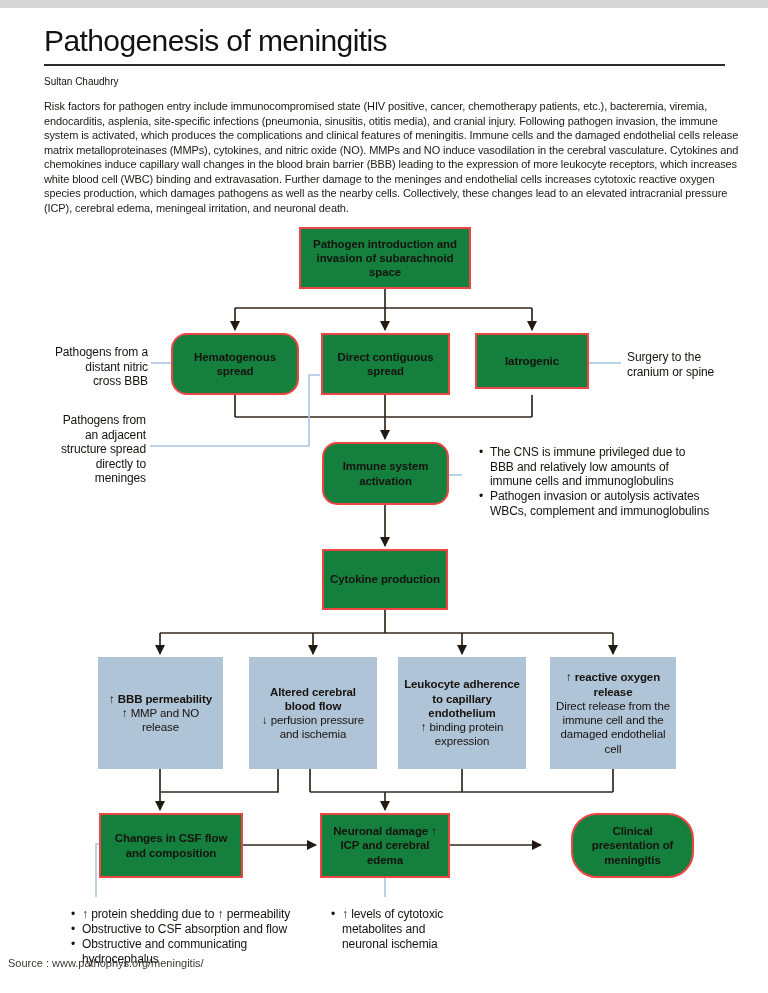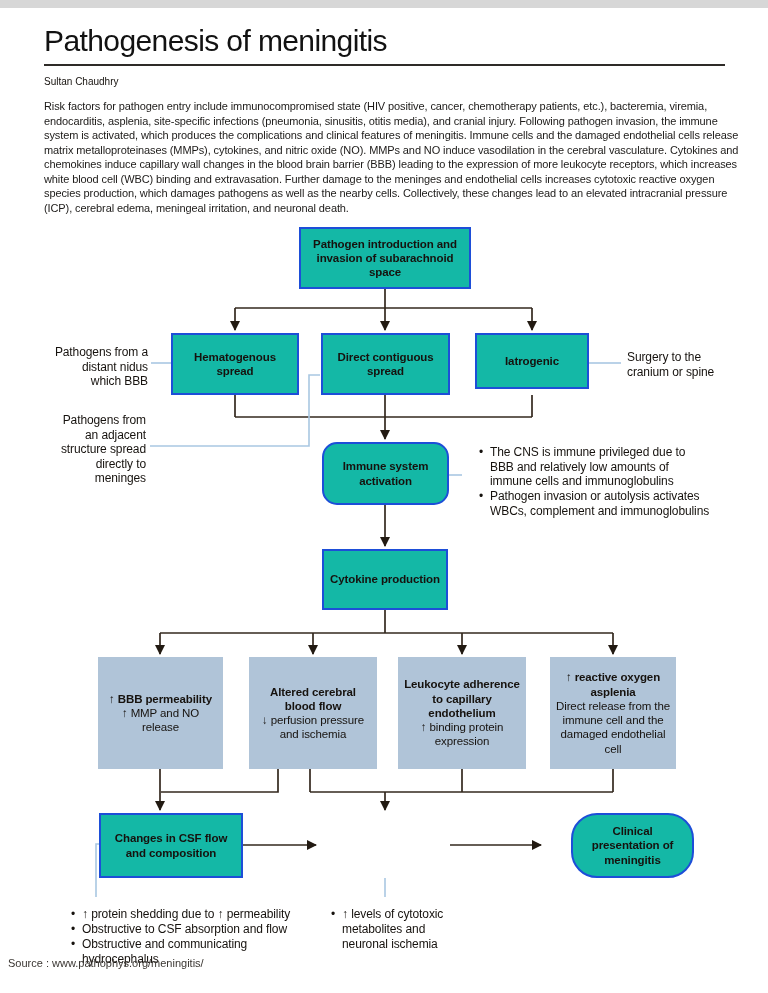--- a/index.html
+++ b/index.html
@@ -12,21 +12,21 @@
   .rule{position:absolute;left:44px;top:64px;width:681px;height:2px;background:#2e2b28;}
   .author{position:absolute;left:44px;top:76px;font-size:10px;color:#16120e;}
   .intro{position:absolute;left:44px;top:99px;width:704px;font-size:11px;line-height:14.5px;color:#1c1a18;letter-spacing:-0.1px;}
   .source{position:absolute;left:8px;top:957px;font-size:11px;color:#3a3632;}
 
   svg.wires{position:absolute;left:0;top:0;pointer-events:none;}
   .dk{stroke:#33281e;stroke-width:1.7;fill:none;}
   .bl{stroke:#a9c7e2;stroke-width:1.6;fill:none;}
 
   .node{
-    position:absolute;box-sizing:border-box;background:#14b8a6;border:2px solid #1d4ed8;
+    position:absolute;box-sizing:border-box;background:#15803d;border:2px solid #ef4444;
     display:flex;flex-direction:column;align-items:center;justify-content:center;
     text-align:center;font-size:11.5px;font-weight:bold;line-height:1.24;
     letter-spacing:-0.1px;color:#16120e;padding:3px 5px;
   }
   .node.blue{border:none;background:#b0c4d8;}
   .node .s{font-weight:normal;}
   .node.stadium{border-radius:26px;margin-left:26px;}
 
   .ann{position:absolute;font-size:12px;line-height:1.21;letter-spacing:-0.1px;color:#16120e;}
   .ann.right{text-align:right;}
@@ -80,21 +80,21 @@
     <path class="bl" d="M150 446 H309 V375 H320"></path>
     <path class="bl" d="M589 363 H621"></path>
     <path class="bl" d="M449 475 H462"></path>
     <path class="bl" d="M99 844 H96 V897"></path>
     <path class="bl" d="M385 878 V897"></path>
   </svg>
 
   <div class="node" style="left:299px;top:227px;width:172px;height:62px;">
     <span>Pathogen introduction and invasion of subarachnoid space</span>
   </div>
-  <div class="node" style="left:171px;top:333px;width:128px;height:62px;">
+  <div class="node" style="left:171px;top:333px;width:128px;height:62px;border-radius:16px;">
     <span>Hematogenous spread</span>
   </div>
   <div class="node" style="left:321px;top:333px;width:129px;height:62px;">
     <span>Direct contiguous spread</span>
   </div>
   <div class="node" style="left:475px;top:333px;width:114px;height:56px;">
     <span>Iatrogenic</span>
   </div>
   <div class="node" style="left:322px;top:442px;width:127px;height:63px;border-radius:15px;">
     <span>Immune system activation</span>
@@ -109,32 +109,35 @@
   </div>
   <div class="node blue" style="left:249px;top:657px;width:128px;height:112px;">
     <span>Altered cerebral blood flow</span>
     <span class="s">↓ perfusion pressure and ischemia</span>
   </div>
   <div class="node blue" style="left:398px;top:657px;width:128px;height:112px;">
     <span>Leukocyte adherence to capillary endothelium</span>
     <span class="s">↑ binding protein expression</span>
   </div>
   <div class="node blue" style="left:550px;top:657px;width:126px;height:112px;">
-    <span>↑ reactive oxygen asplenia</span>
+    <span>↑ reactive oxygen release</span>
     <span class="s">Direct release from the immune cell and the damaged endothelial cell</span>
   </div>
 
   <div class="node" style="left:99px;top:813px;width:144px;height:65px;text-align:center;">
     <span>Changes in CSF flow and composition</span>
   </div>
+  <div class="node" style="left:320px;top:813px;width:130px;height:65px;">
+    <span>Neuronal damage ↑ ICP and cerebral edema</span>
+  </div>
   <div class="node stadium" style="left:545px;top:813px;width:123px;height:65px;">
     <span>Clinical presentation of meningitis</span>
   </div>
 
-  <div class="ann right" style="left:54px;top:345px;width:94px;">Pathogens from a distant nidus which BBB</div>
+  <div class="ann right" style="left:54px;top:345px;width:94px;">Pathogens from a distant nitric cross BBB</div>
   <div class="ann right" style="left:51px;top:413px;width:95px;">Pathogens from an adjacent structure spread directly to meninges</div>
   <div class="ann" style="left:627px;top:350px;width:100px;">Surgery to the cranium or spine</div>
 
   <ul class="blist ann" style="left:470px;top:437px;width:232px;line-height:1.22;">
     <li><span>The CNS is immune privileged due to BBB and relatively low amounts of immune cells and immunoglobulins</span></li>
     <li><span>Pathogen invasion or autolysis activates WBCs, complement and immunoglobulins</span></li>
   </ul>
 
   <ul class="blist ann" style="left:62px;top:899px;width:248px;line-height:1.25;">
     <li><span>↑ protein shedding due to ↑ permeability</span></li>

